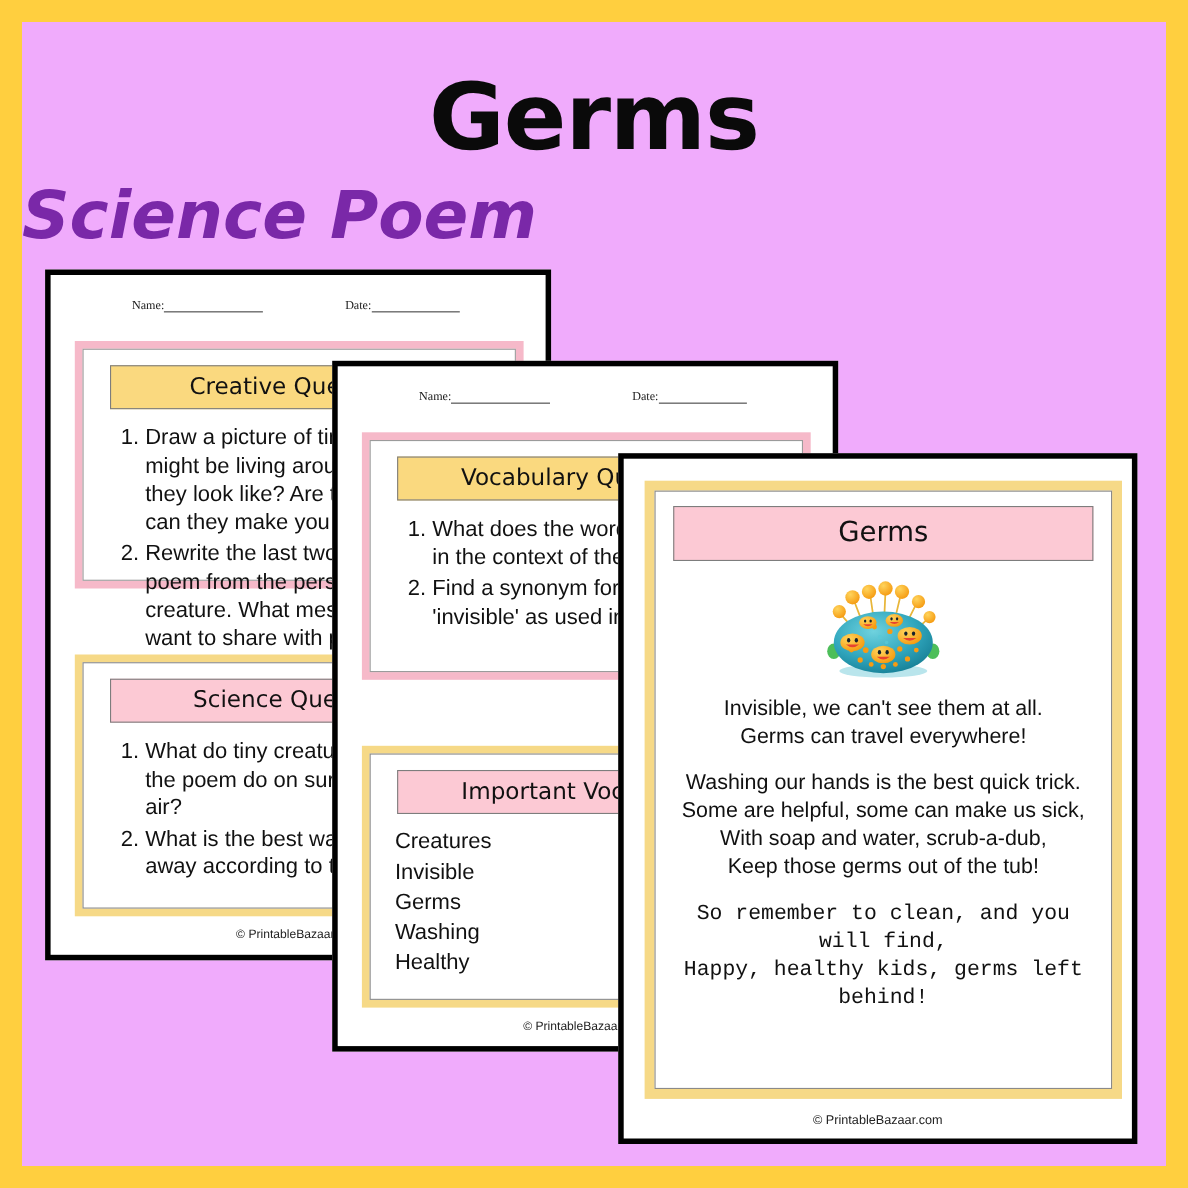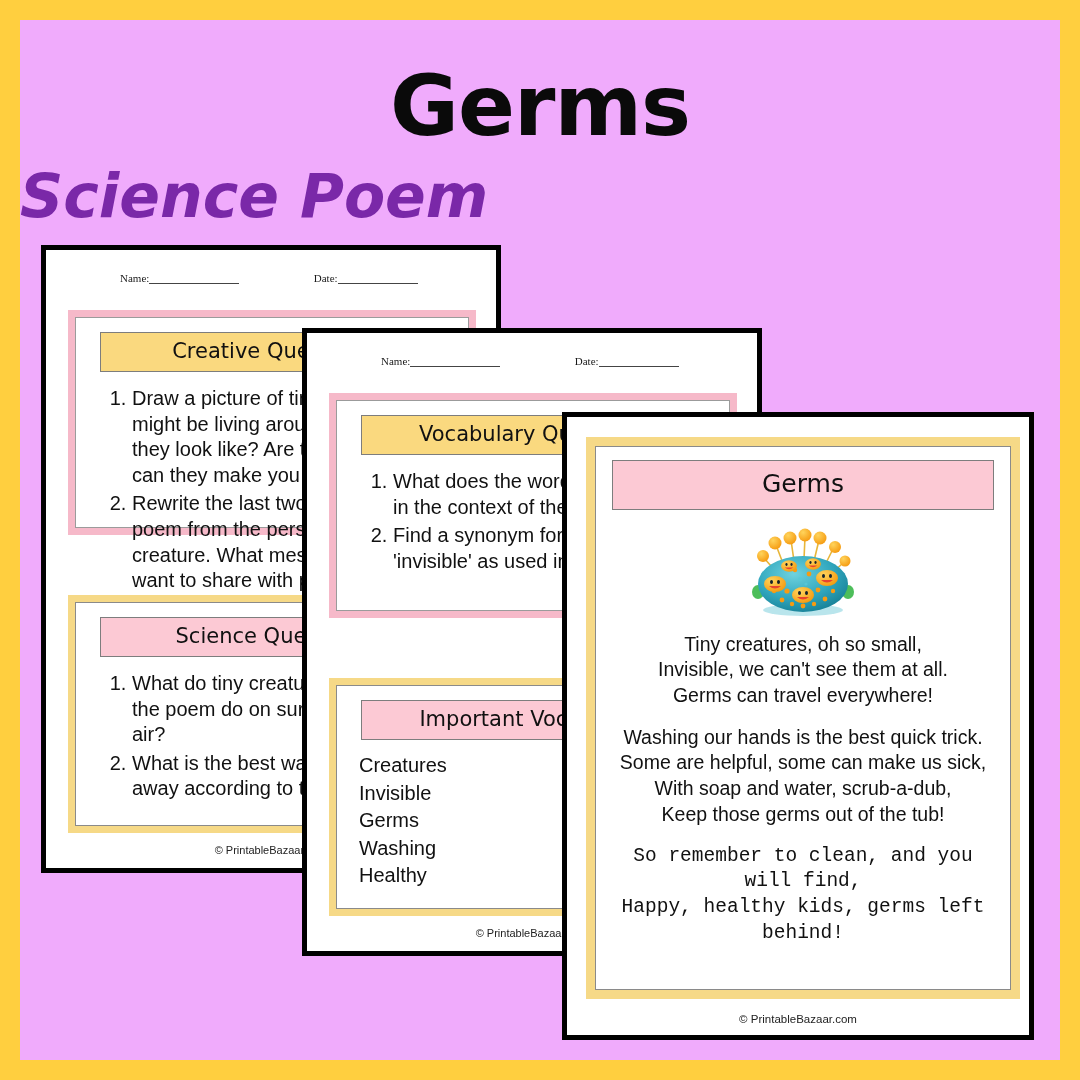--- a/index.html
+++ b/index.html
@@ -338,21 +338,20 @@
                 <ellipse cx="-3.5" cy="-2" rx="1.5" ry="2" fill="#16222b"></ellipse>
                 <ellipse cx="3.5" cy="-2" rx="1.5" ry="2" fill="#16222b"></ellipse>
                 <path d="M -6 2 Q 0 7 6 2 Z" fill="#E8432F"></path>
               </g>
             </g>
           </svg>
         </div>
 
         <div class="poem">
           <div class="stanza">
-            <div>Tiny creatures, oh so small,</div>
             <div>Invisible, we can't see them at all.</div>
             <div>Germs can travel everywhere!</div>
           </div>
           <div class="stanza">
             <div>Washing our hands is the best quick trick.</div>
             <div>Some are helpful, some can make us sick,</div>
             <div>With soap and water, scrub-a-dub,</div>
             <div>Keep those germs out of the tub!</div>
           </div>
           <div class="stanza">

